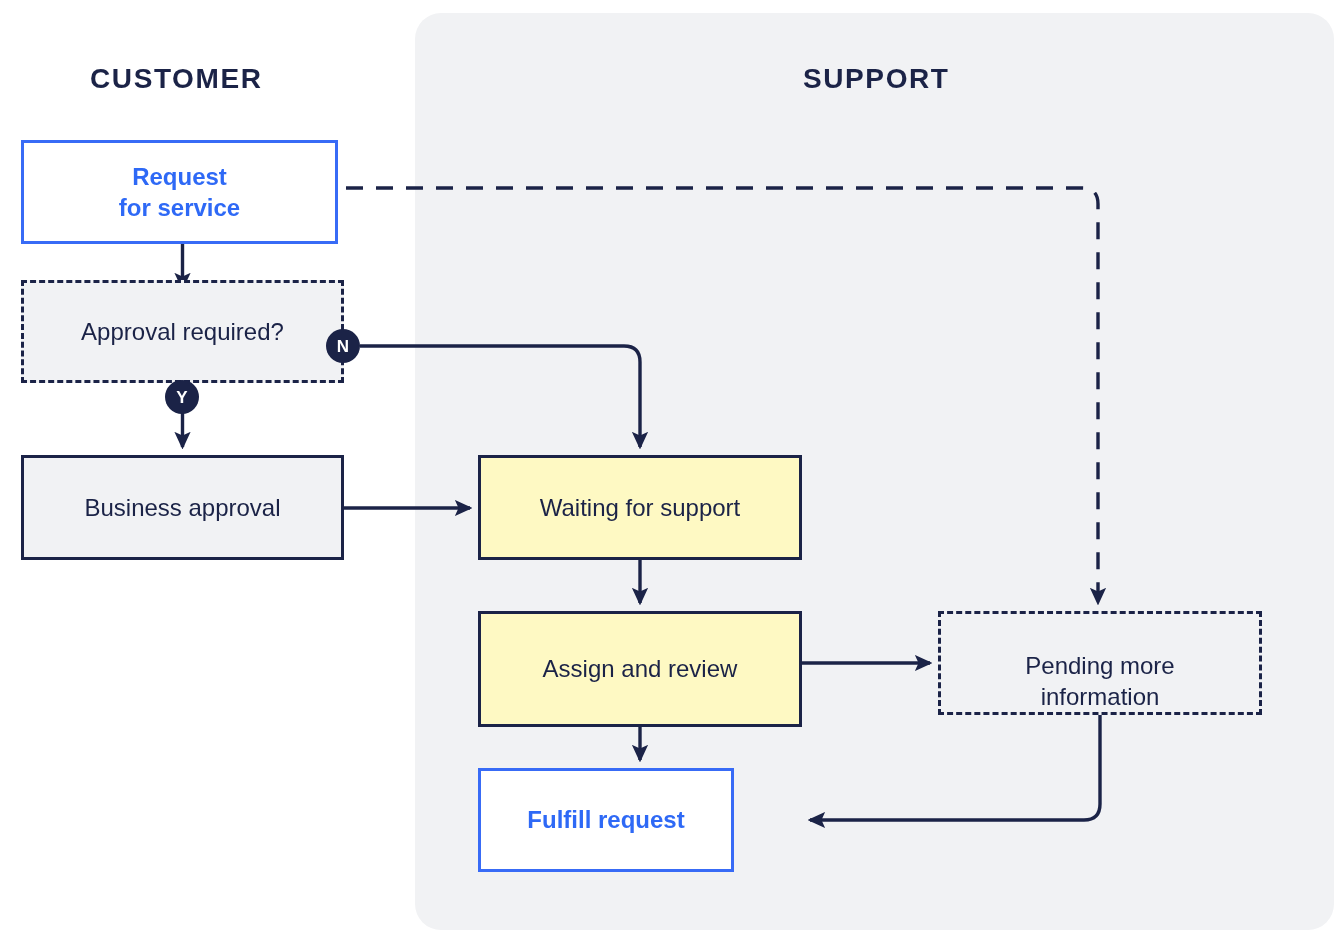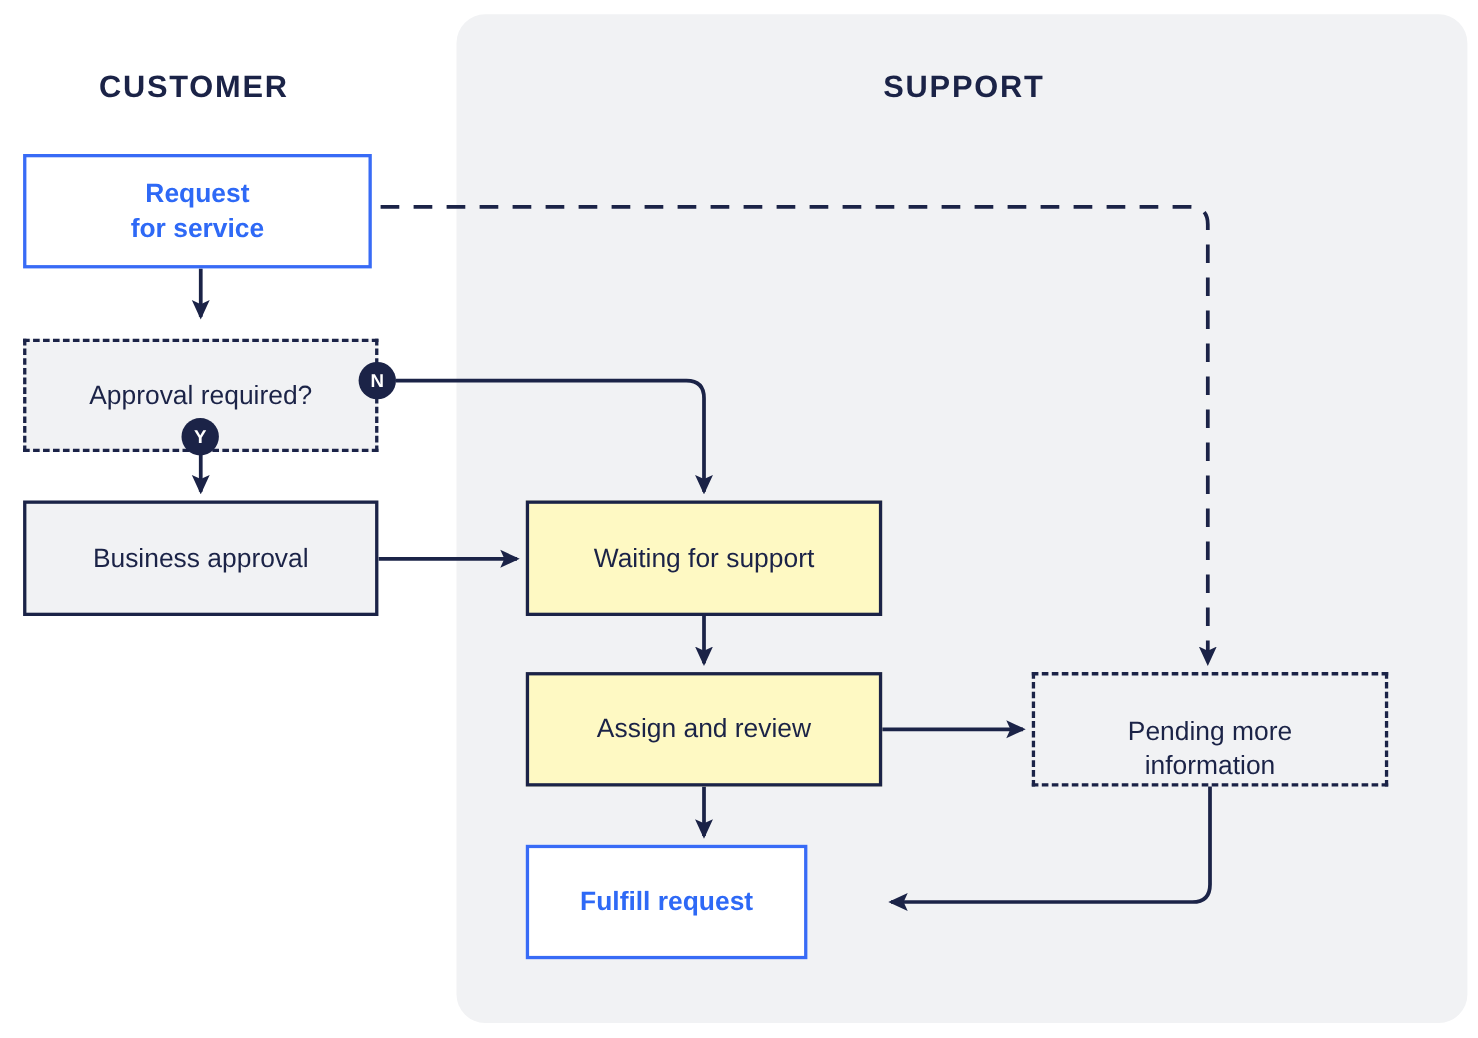--- a/index.html
+++ b/index.html
@@ -85,24 +85,24 @@
     border: 3px dashed #1B2347;
     background: transparent;
     color: #1B2347;
   }
   .node.dashed-dark.filled {
     background: #F1F2F4;
   }
 
   
   #node-request   { left: 21px;  top: 140px; width: 317px; height: 104px; }
-  #node-approval  { left: 21px;  top: 308px; width: 323px; height: 103px; }
+  #node-approval  { left: 21px;  top: 280px; width: 323px; height: 103px; }
   #node-business  { left: 21px;  top: 455px; width: 323px; height: 105px; }
   #node-waiting   { left: 478px; top: 455px; width: 324px; height: 105px; }
-  #node-assign    { left: 478px; top: 611px; width: 324px; height: 104px; }
+  #node-assign    { left: 478px; top: 611px; width: 324px; height: 116px; }
   #node-fulfill   { left: 478px; top: 768px; width: 256px; height: 104px; }
   #node-pending   { left: 938px; top: 611px; width: 324px; height: 104px; align-items: flex-end; }
 
   
   .branch-dot {
     position: absolute;
     width: 34px;
     height: 34px;
     border-radius: 50%;
     background: #1B2347;

